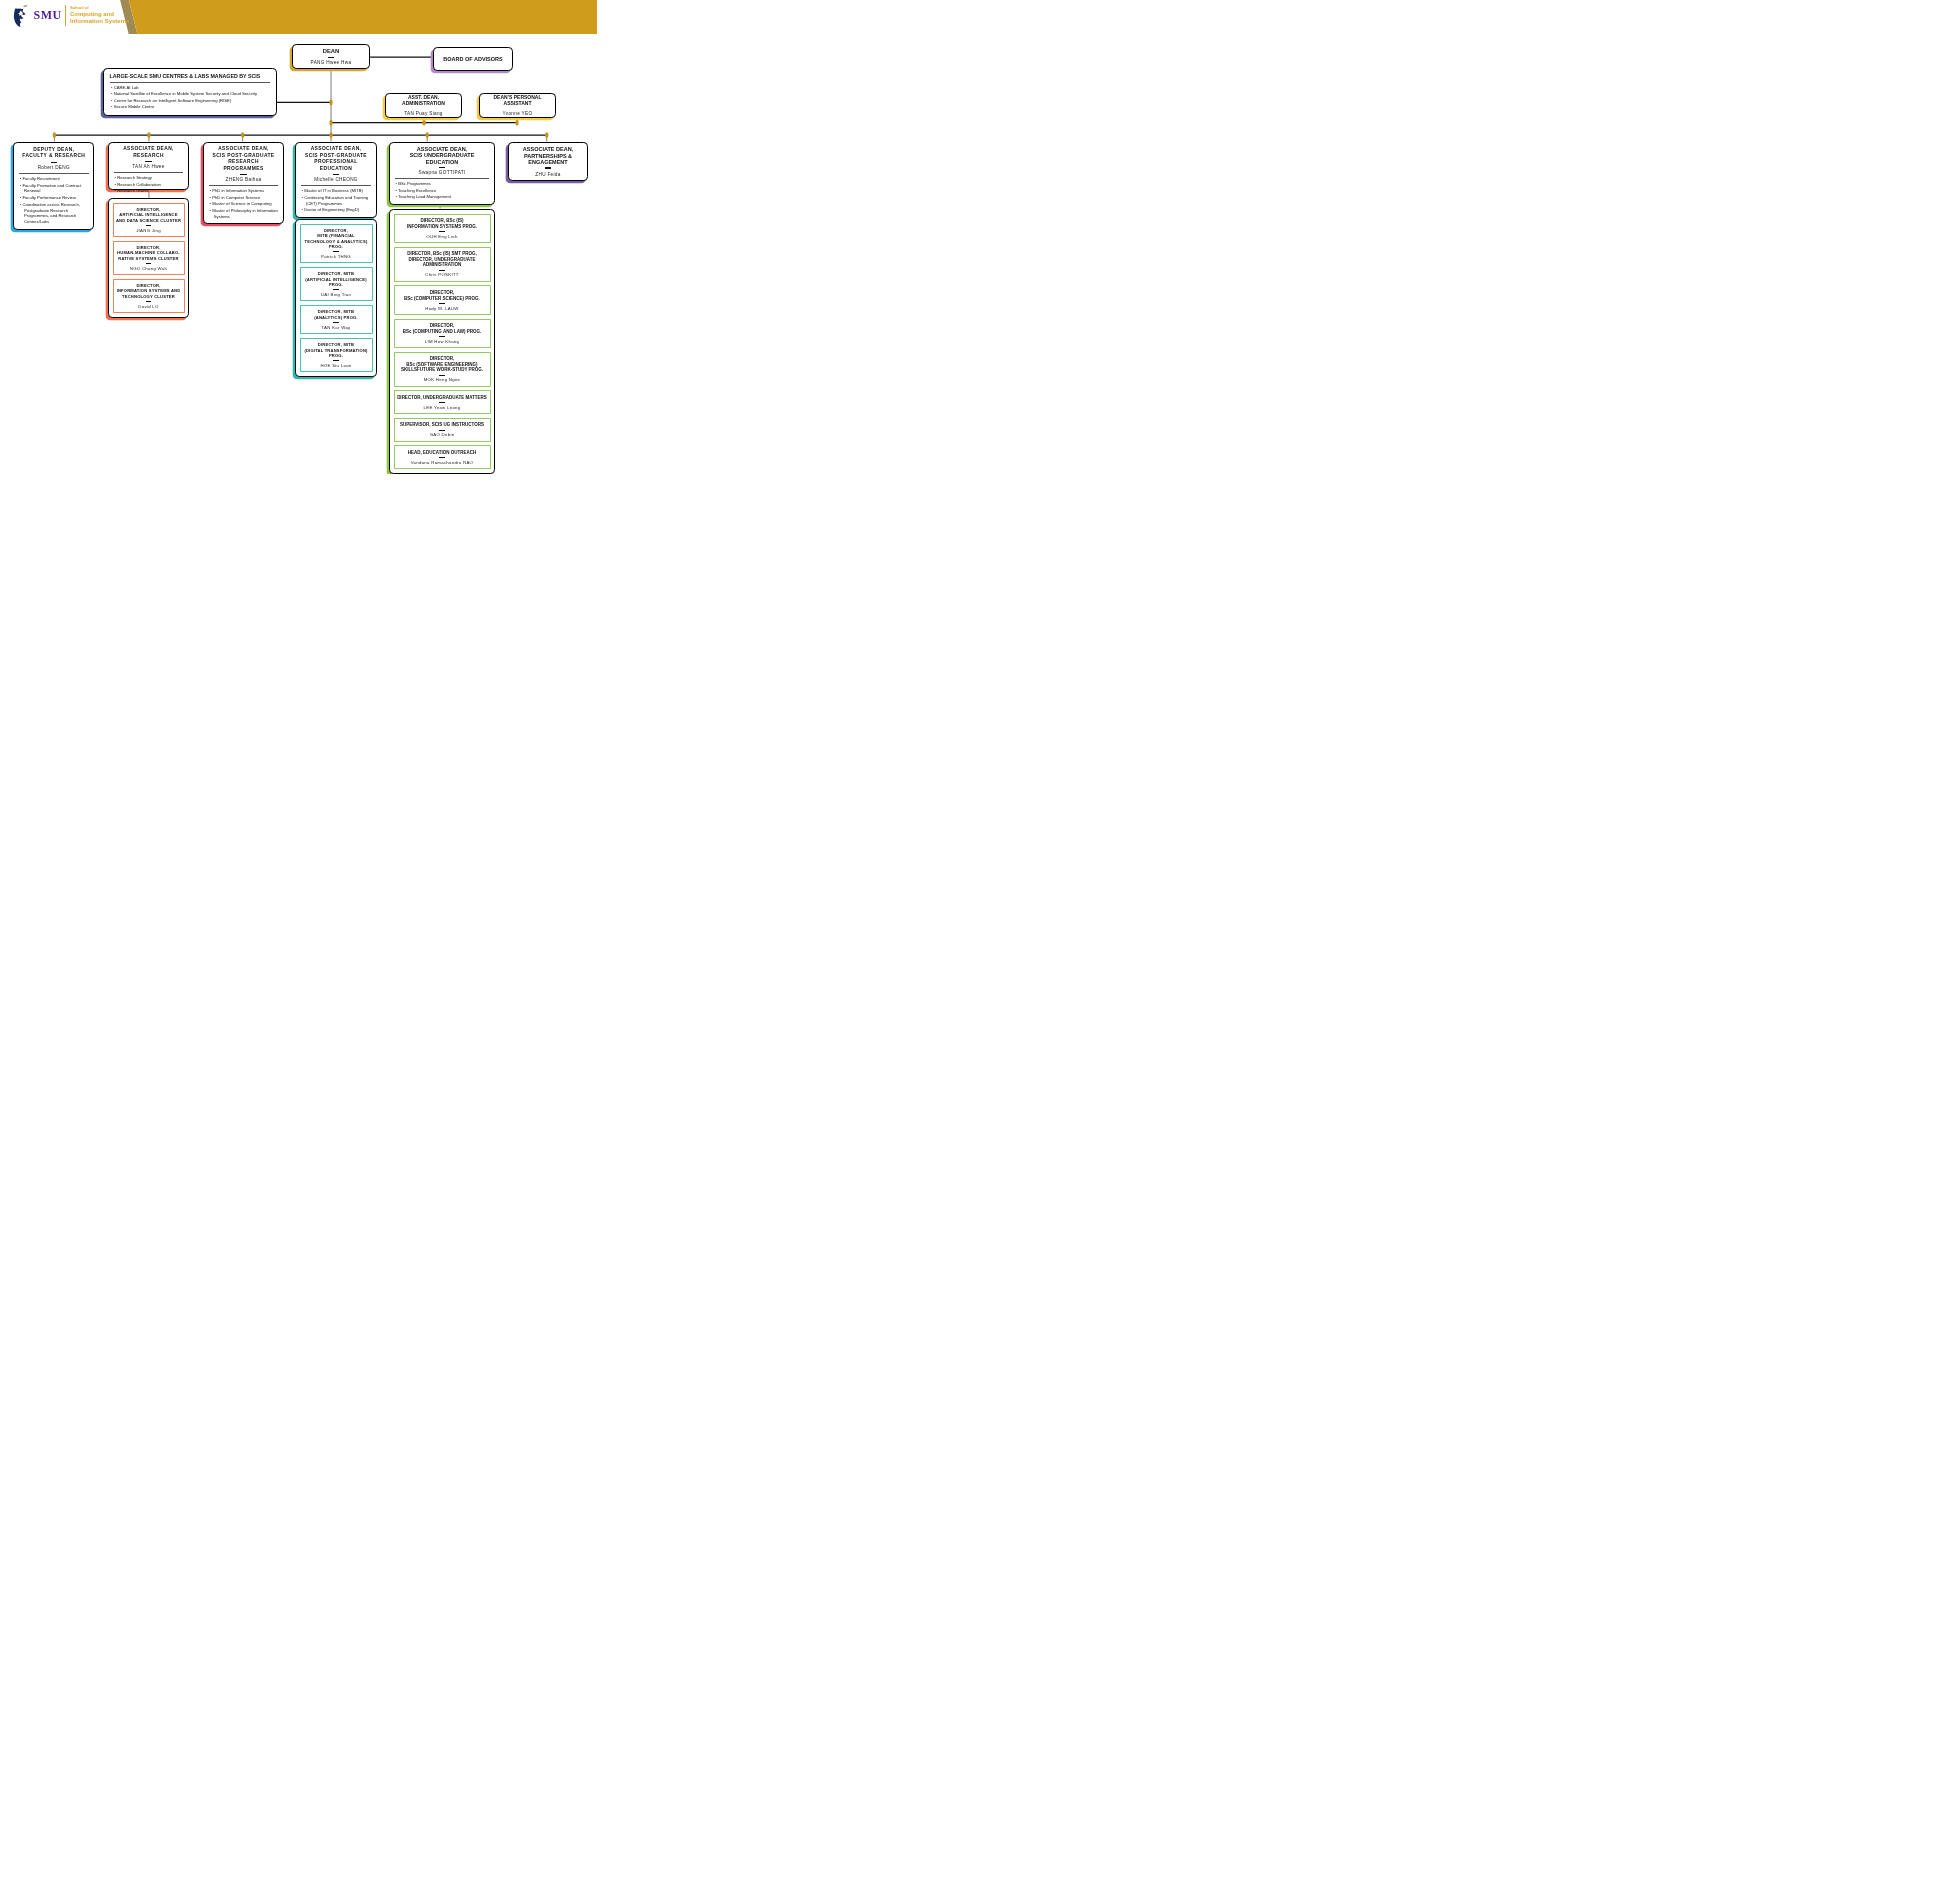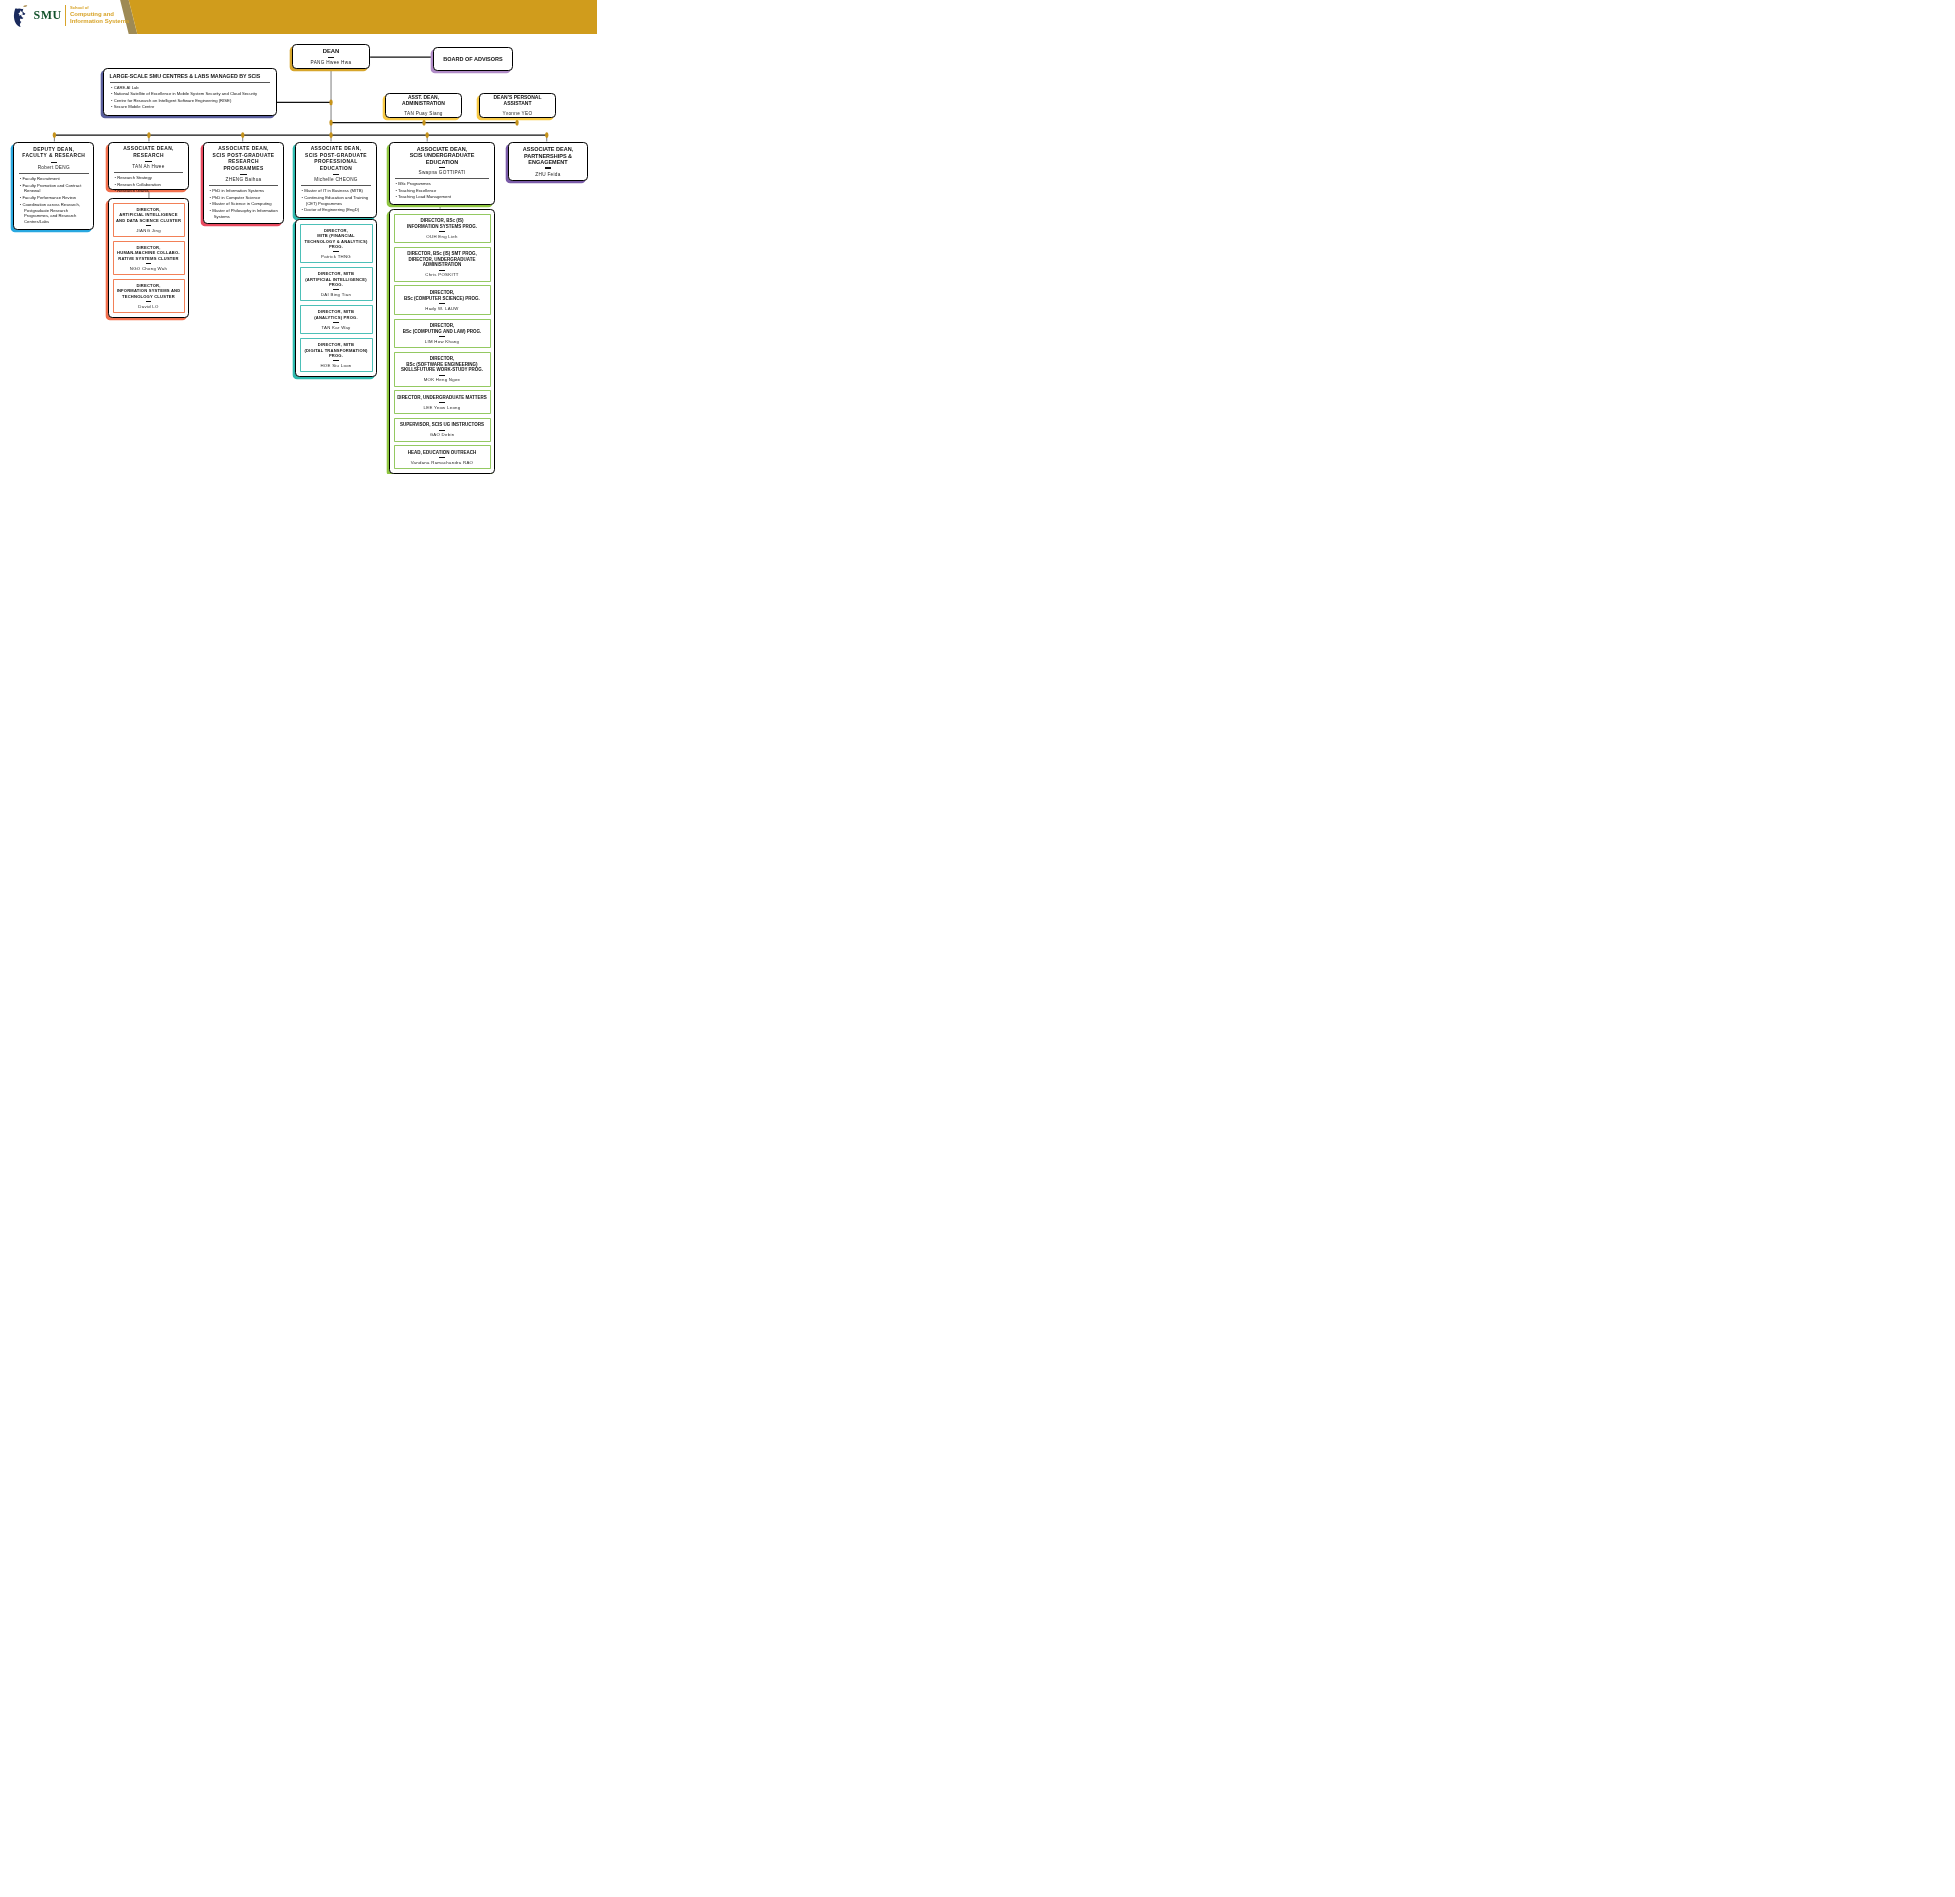--- a/index.html
+++ b/index.html
@@ -7,21 +7,21 @@
           font-family:"Liberation Sans",sans-serif;color:#111;}
 
   
   .wedge{position:absolute;left:117px;top:0;width:24px;height:34px;background:#9E8A55;
          clip-path:polygon(3.1px 0,11.7px 0,20.3px 34px,11.7px 34px);z-index:0;}
   .banner{position:absolute;left:117px;top:0;width:480px;height:34px;background:#D09C1C;
           clip-path:polygon(11.7px 0,100% 0,100% 100%,20.3px 100%);z-index:1;}
   .banner-title{position:absolute;right:7px;top:0;height:34px;line-height:34px;
                 font-size:8.2px;font-weight:bold;letter-spacing:0.2px;color:#fff;white-space:nowrap;}
   .logo{position:absolute;left:11.7px;top:3.5px;display:flex;align-items:center;gap:3.9px;z-index:2;}
-  .smu-word{font-family:"Liberation Serif",serif;font-size:12px;font-weight:bold;color:#14532d;letter-spacing:0.4px;}
+  .smu-word{font-family:"Liberation Serif",serif;font-size:12px;font-weight:bold;color:#4c1d95;letter-spacing:0.4px;}
   .logo-sep{width:0.8px;height:21px;background:#D8A42A;}
   .school{color:#D8A42A;line-height:1.1;}
   .school .s1{font-size:4.1px;font-weight:bold;}
   .school .s2{font-size:6px;font-weight:bold;}
 
   
   svg.wires{position:absolute;left:0;top:0;z-index:1;}
   .lnT{stroke:#111;stroke-width:3px;}
   .lnt{stroke:#111;stroke-width:1.4px;}
   .dot{fill:#C6931B;}

